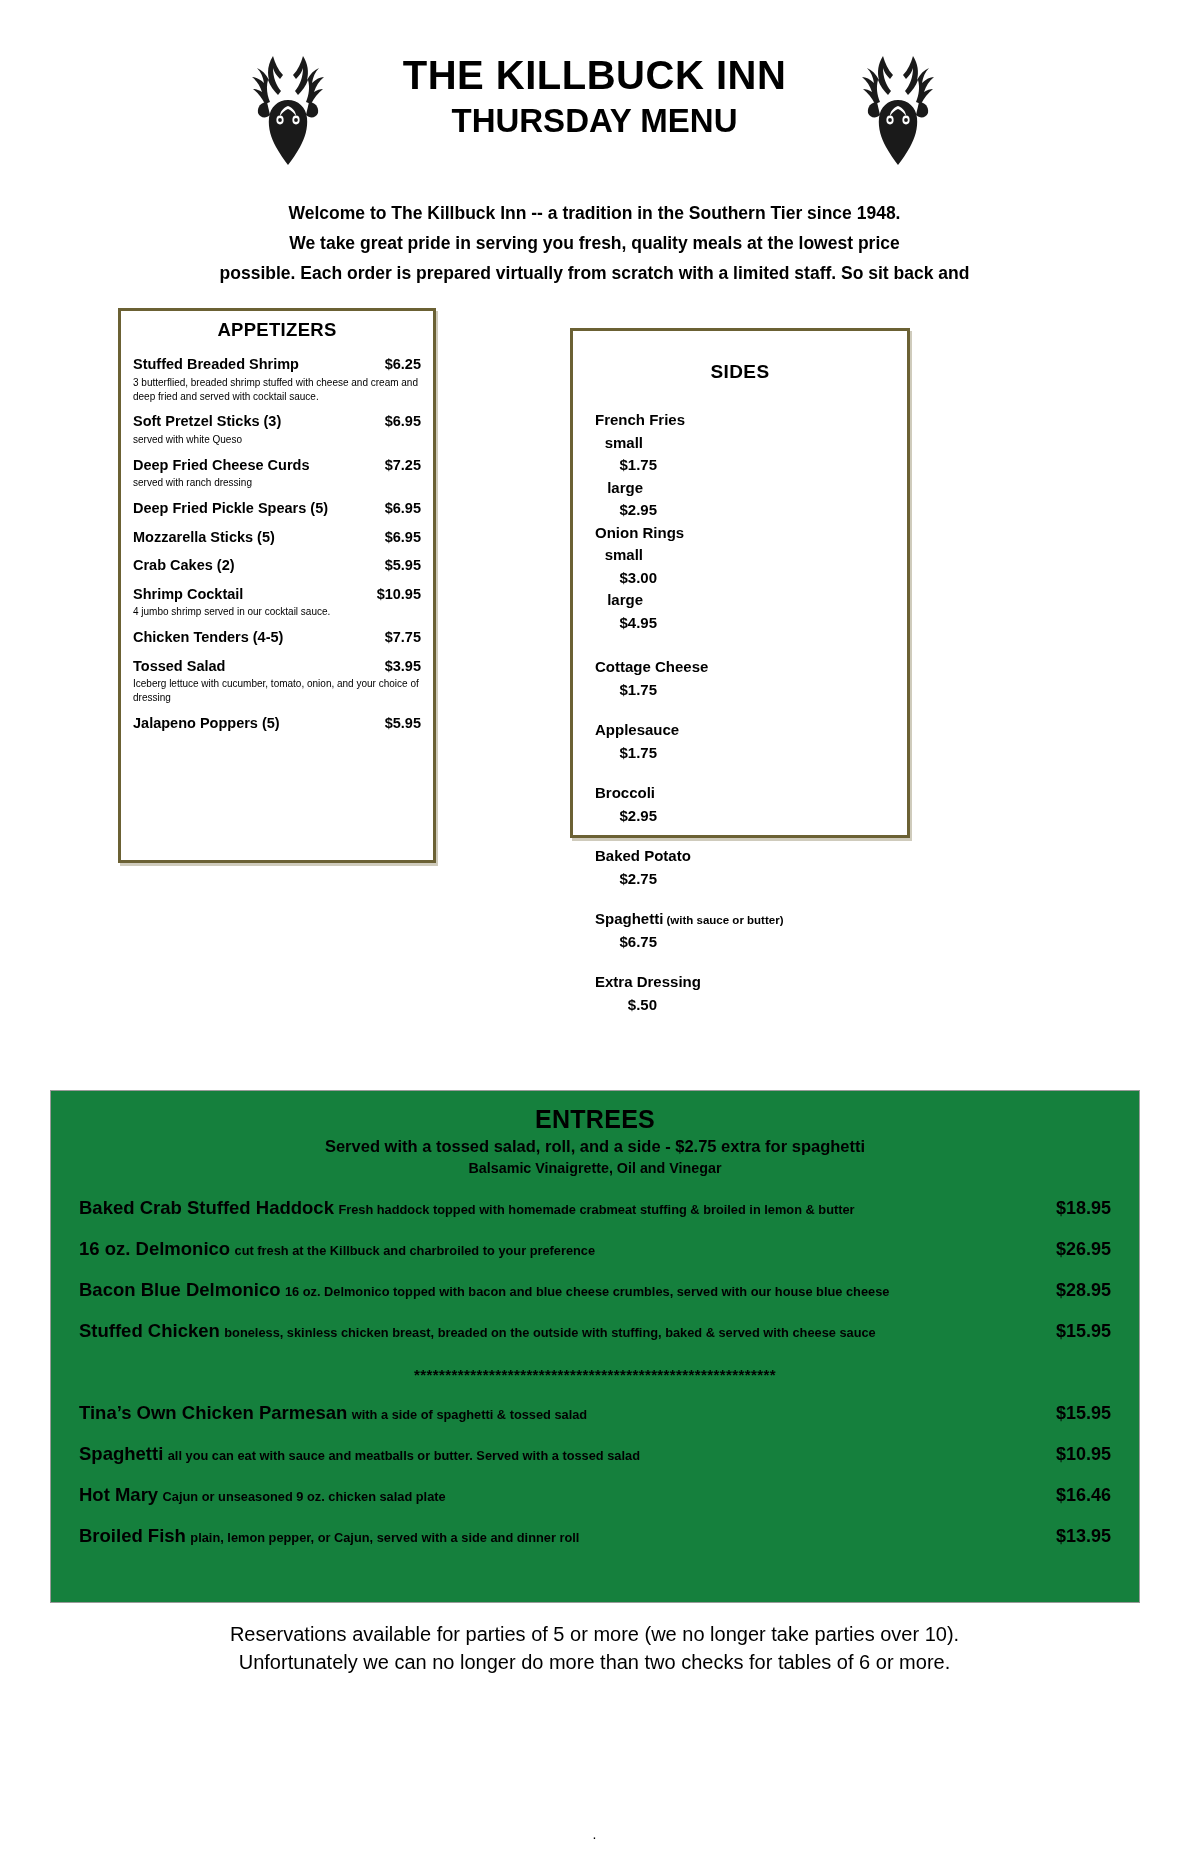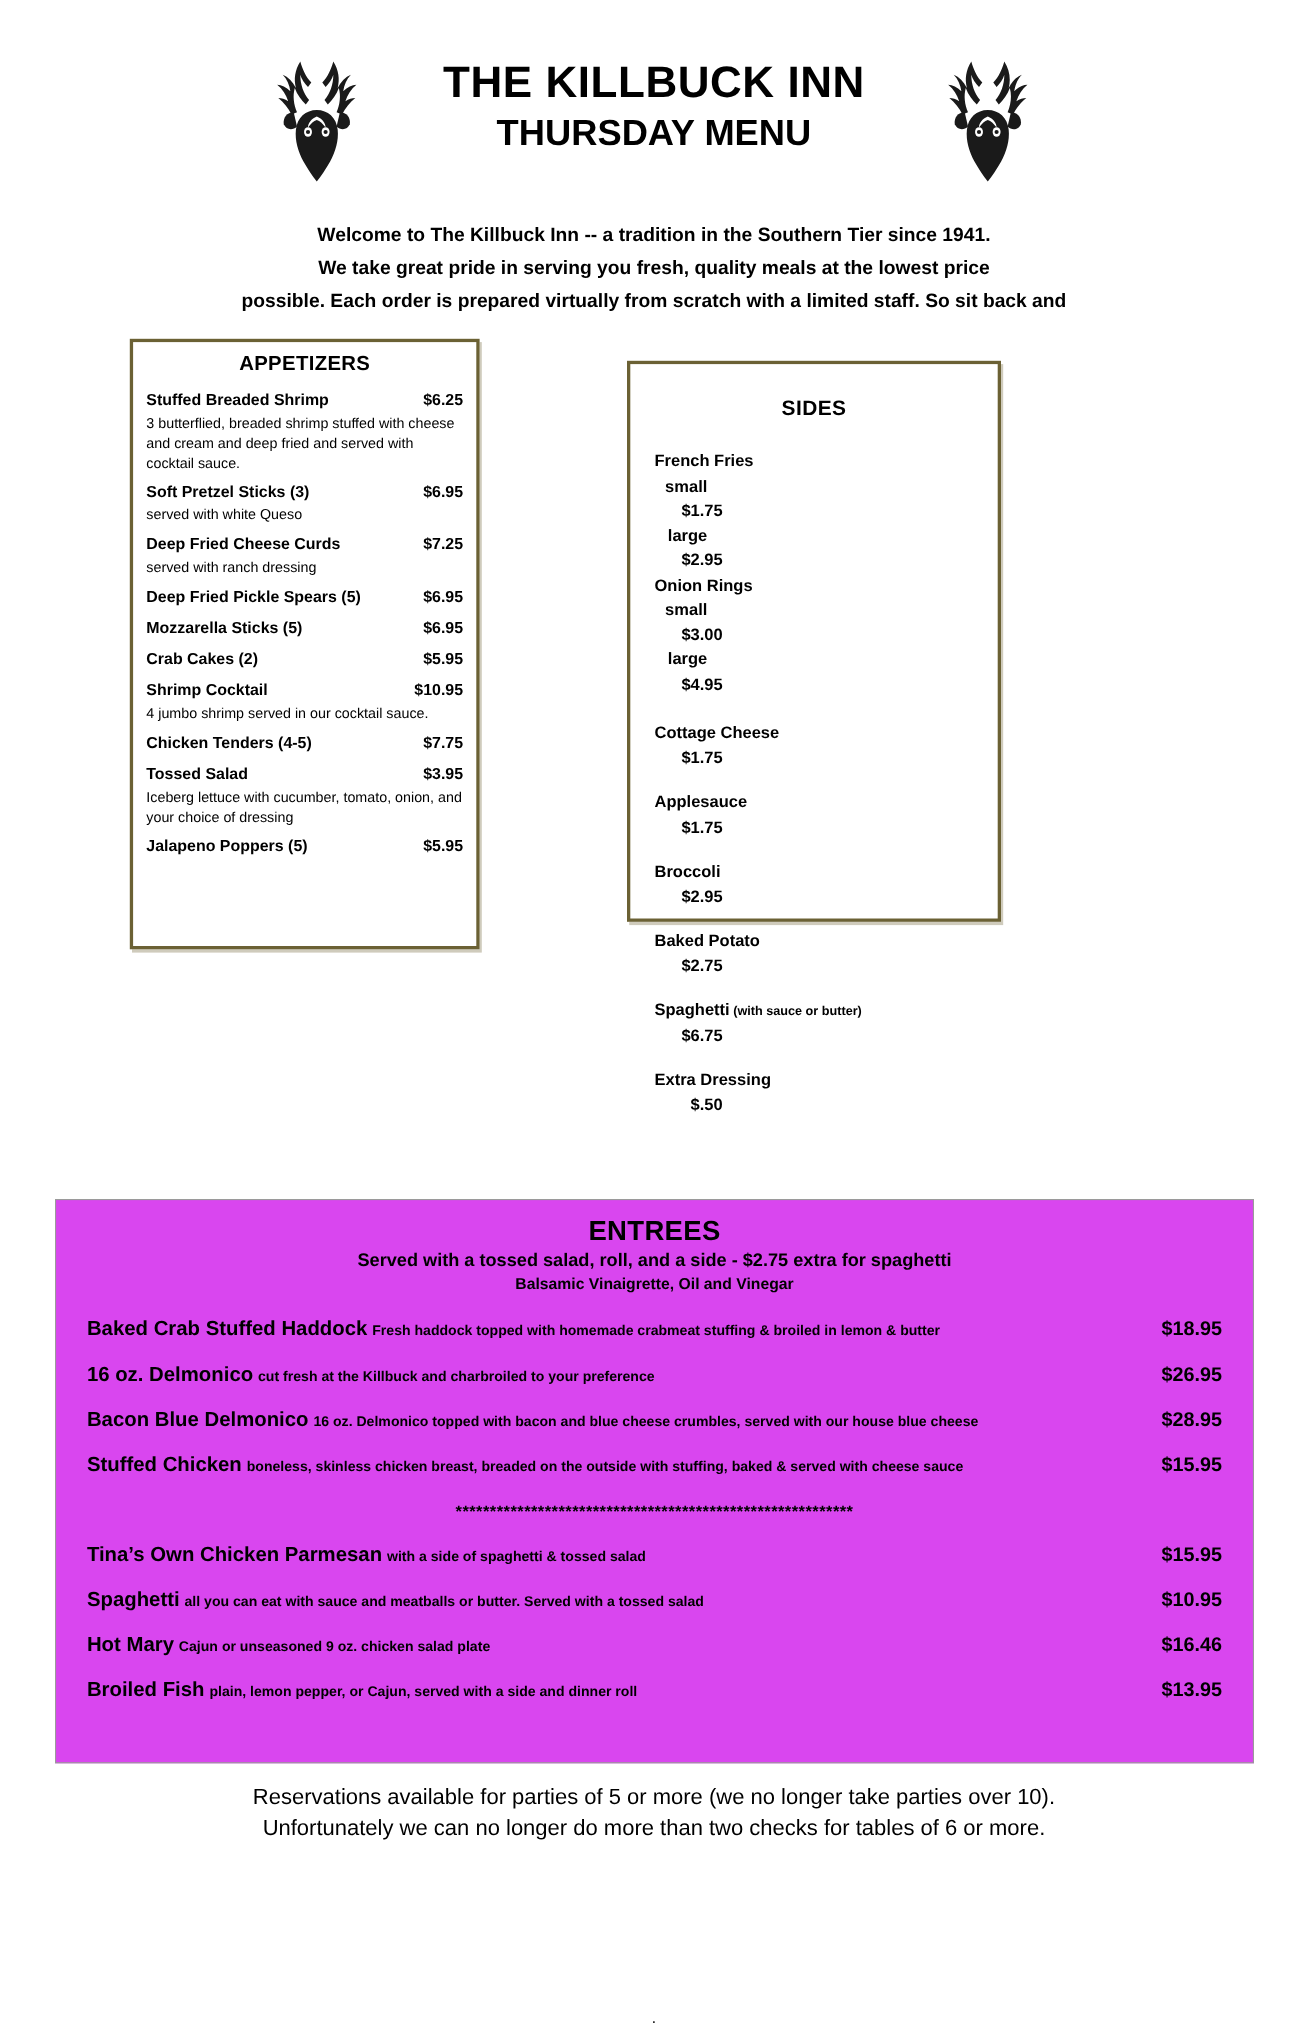--- a/index.html
+++ b/index.html
@@ -89,21 +89,21 @@
     display: flex;
     justify-content: space-between;
     align-items: baseline;
     font-size: 14.5px;
     font-weight: bold;
     line-height: 1.35;
   }
   .app-name { padding-right: 6px; }
   .app-price { white-space: nowrap; }
   .app-desc {
-    font-size: 13px;
+    font-size: 10px;
     font-weight: normal;
     line-height: 1.38;
     margin-top: 1px;
   }
 
   
   #sides-box {
     left: 570px;
     top: 20px;
     width: 340px;
@@ -143,21 +143,21 @@
   .spacer-22 { height: 22px; }
 
   
   #entrees-box {
     position: absolute;
     left: 50px;
     top: 1090px;
     width: 1090px;
     height: 513px;
     border: 1.5px solid #9a9a9a;
-    background: #d946ef;
+    background: #15803d;
     padding: 14px 16px 8px 16px;
   }
   .entrees-title {
     text-align: center;
     font-size: 25px;
     font-weight: bold;
     letter-spacing: 0.3px;
   }
   .entrees-sub1 {
     text-align: center;
@@ -274,21 +274,21 @@
     </svg>
   </span>
 
   <div class="title-block">
     <div class="title-main">THE KILLBUCK INN</div>
     <div class="title-sub">THURSDAY MENU</div>
   </div>
 </div>
 
 <div class="welcome">
-  <div>Welcome to The Killbuck Inn -- a tradition in the Southern Tier since 1941.</div>
+  <div>Welcome to The Killbuck Inn -- a tradition in the Southern Tier since 1948.</div>
   <div>We take great pride in serving you fresh, quality meals at the lowest price</div>
   <div>possible. Each order is prepared virtually from scratch with a limited staff. So sit back and</div>
 </div>
 
 <div class="boxes-row">
 
   <div class="menu-box" id="appetizers-box">
     <div class="box-title-app">APPETIZERS</div>
     <div id="appetizer-list">
         <div class="app-item">

